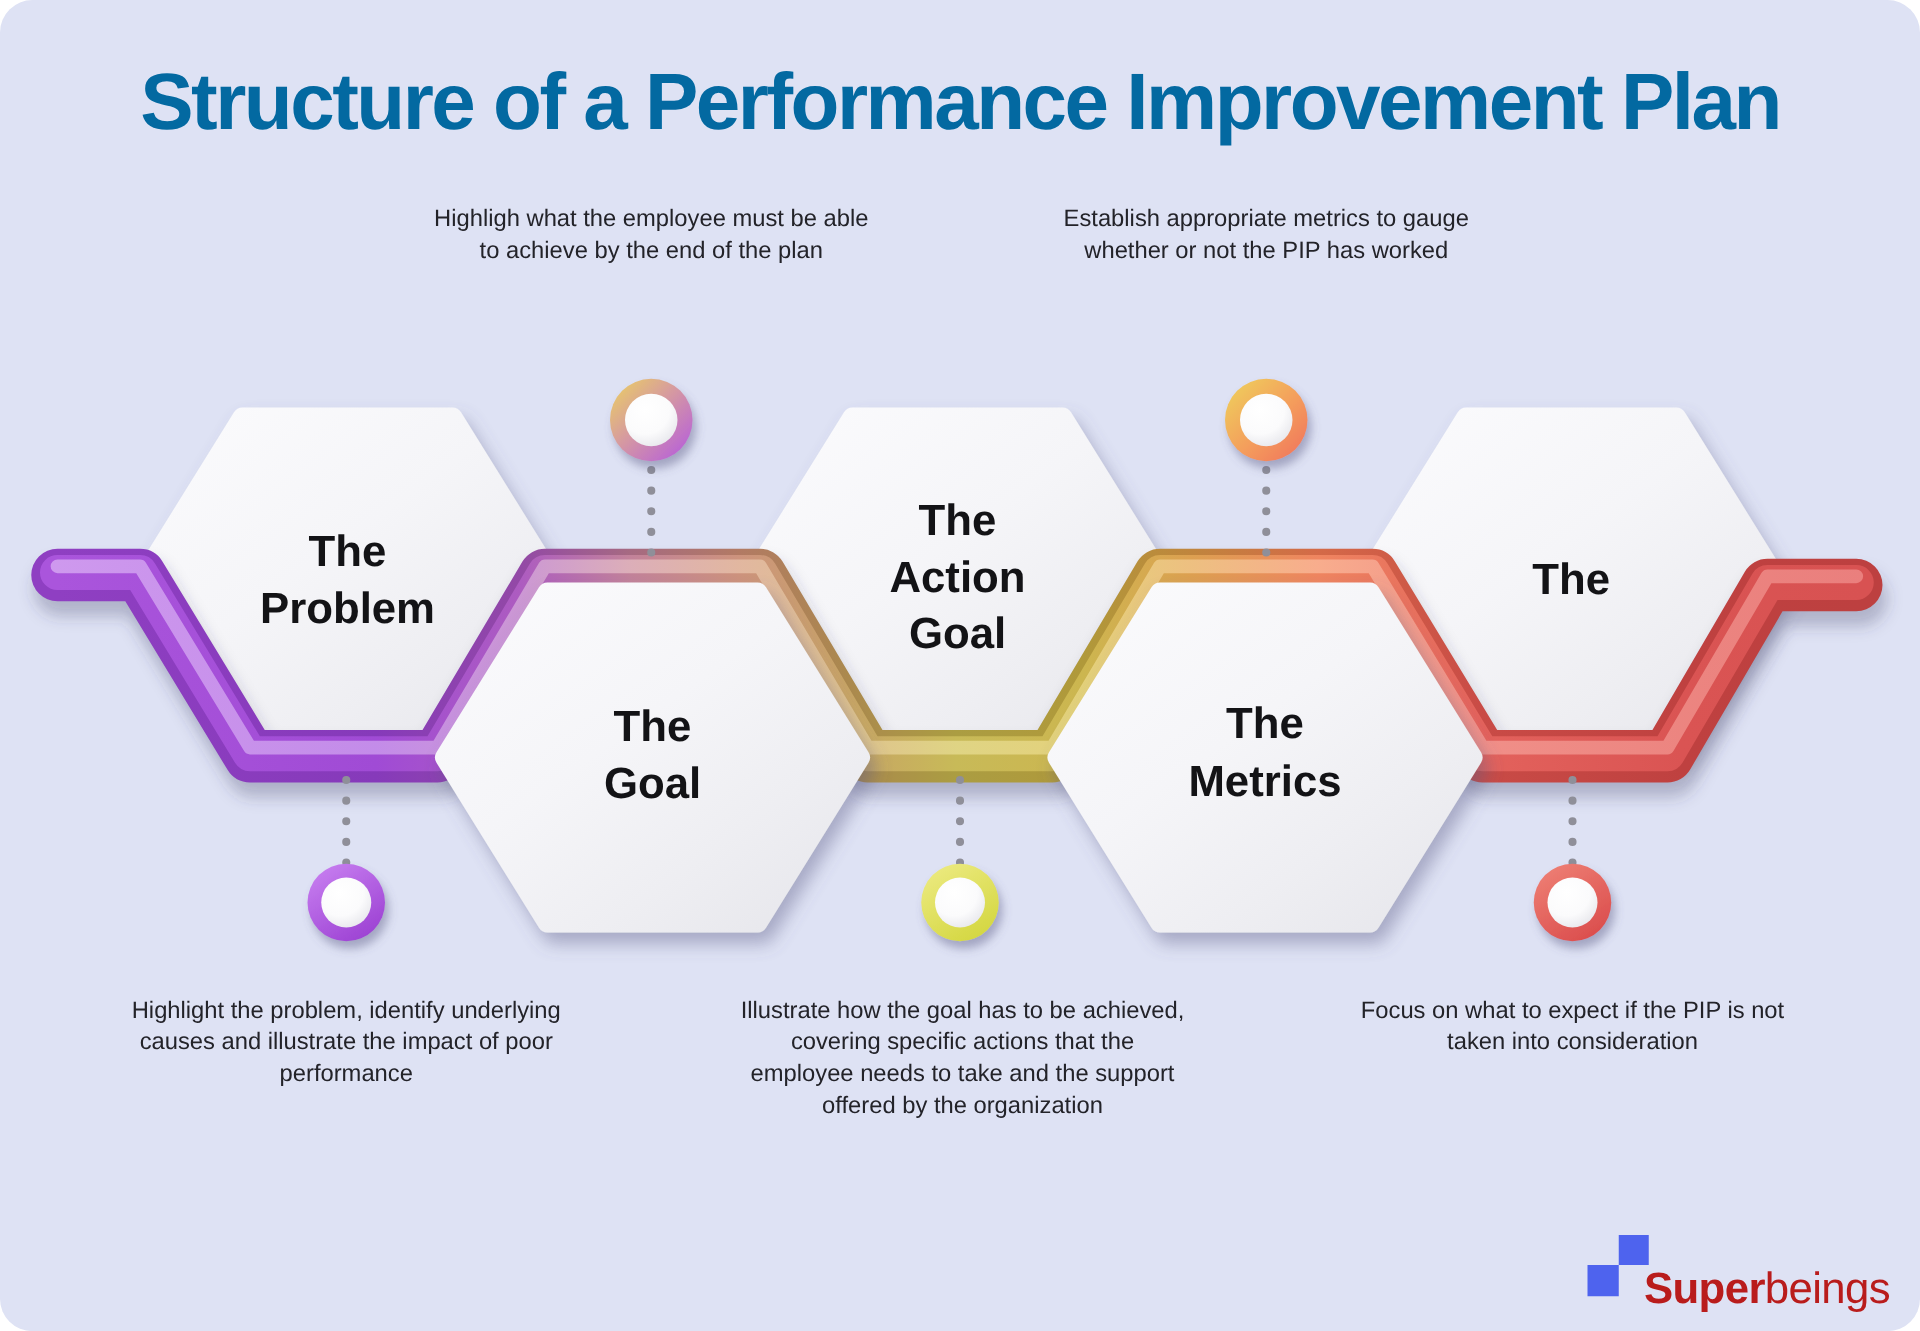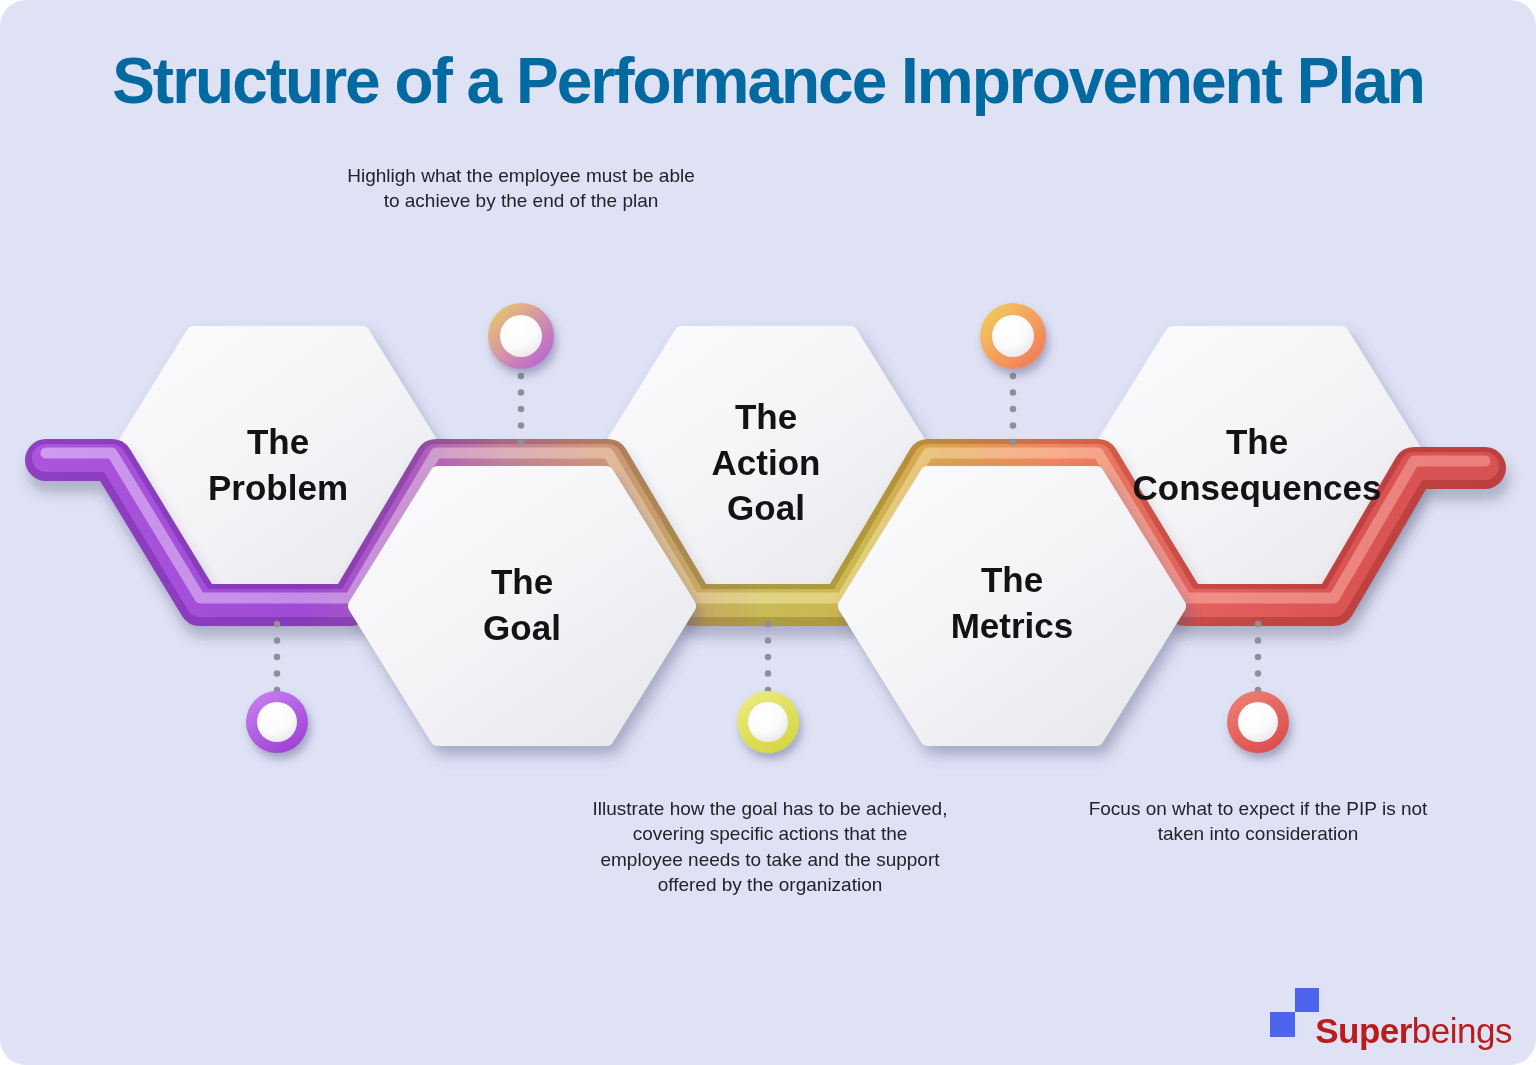--- a/index.html
+++ b/index.html
@@ -184,20 +184,22 @@
     </g>
     <g filter="url(#fMark)">
       <circle cx="1258" cy="722" r="31" fill="url(#gRingConseq)"></circle>
       <circle cx="1258" cy="722" r="20" fill="url(#gWhite)"></circle>
     </g>
   </svg>
 
   <div class="page-title">Structure of a Performance Improvement Plan</div>
 
   <div class="note" style="left:521px;top:163px;width:365px">Highligh what the employee must be able to achieve by the end of the plan</div>
+  <div class="note" style="left:1013px;top:163px;width:345px">Establish appropriate metrics to gauge whether or not the PIP has worked</div>
+  <div class="note" style="left:277px;top:796px;width:358px">Highlight the problem, identify underlying causes and illustrate the impact of poor performance</div>
   <div class="note" style="left:1258px;top:796px;width:360px">Focus on what to expect if the PIP is not taken into consideration</div>
   <div class="note" style="left:770px;top:796px;width:360px">Illustrate how the goal has to be achieved, covering specific actions that the employee needs to take and the support offered by the organization</div>
 
   <div class="hexlabel" style="left:278px;top:464px">
     <span>The</span>
     <span>Problem</span>
   </div>
   <div class="hexlabel" style="left:522px;top:604px">
     <span>The</span>
     <span>Goal</span>
@@ -206,21 +208,20 @@
     <span>The</span>
     <span>Action</span>
     <span>Goal</span>
   </div>
   <div class="hexlabel" style="left:1012px;top:602px">
     <span>The</span>
     <span>Metrics</span>
   </div>
   <div class="hexlabel" style="left:1257px;top:464px">
     <span>The</span>
-    <span>Consequences</span>
   </div>
 
   <div class="logo">
     <div class="logo-icon">
       <div class="logo-sq-a"></div>
       <div class="logo-sq-b"></div>
     </div>
     <div class="logo-text"><span class="bold">Super</span><span class="reg">beings</span></div>
   </div>
 

